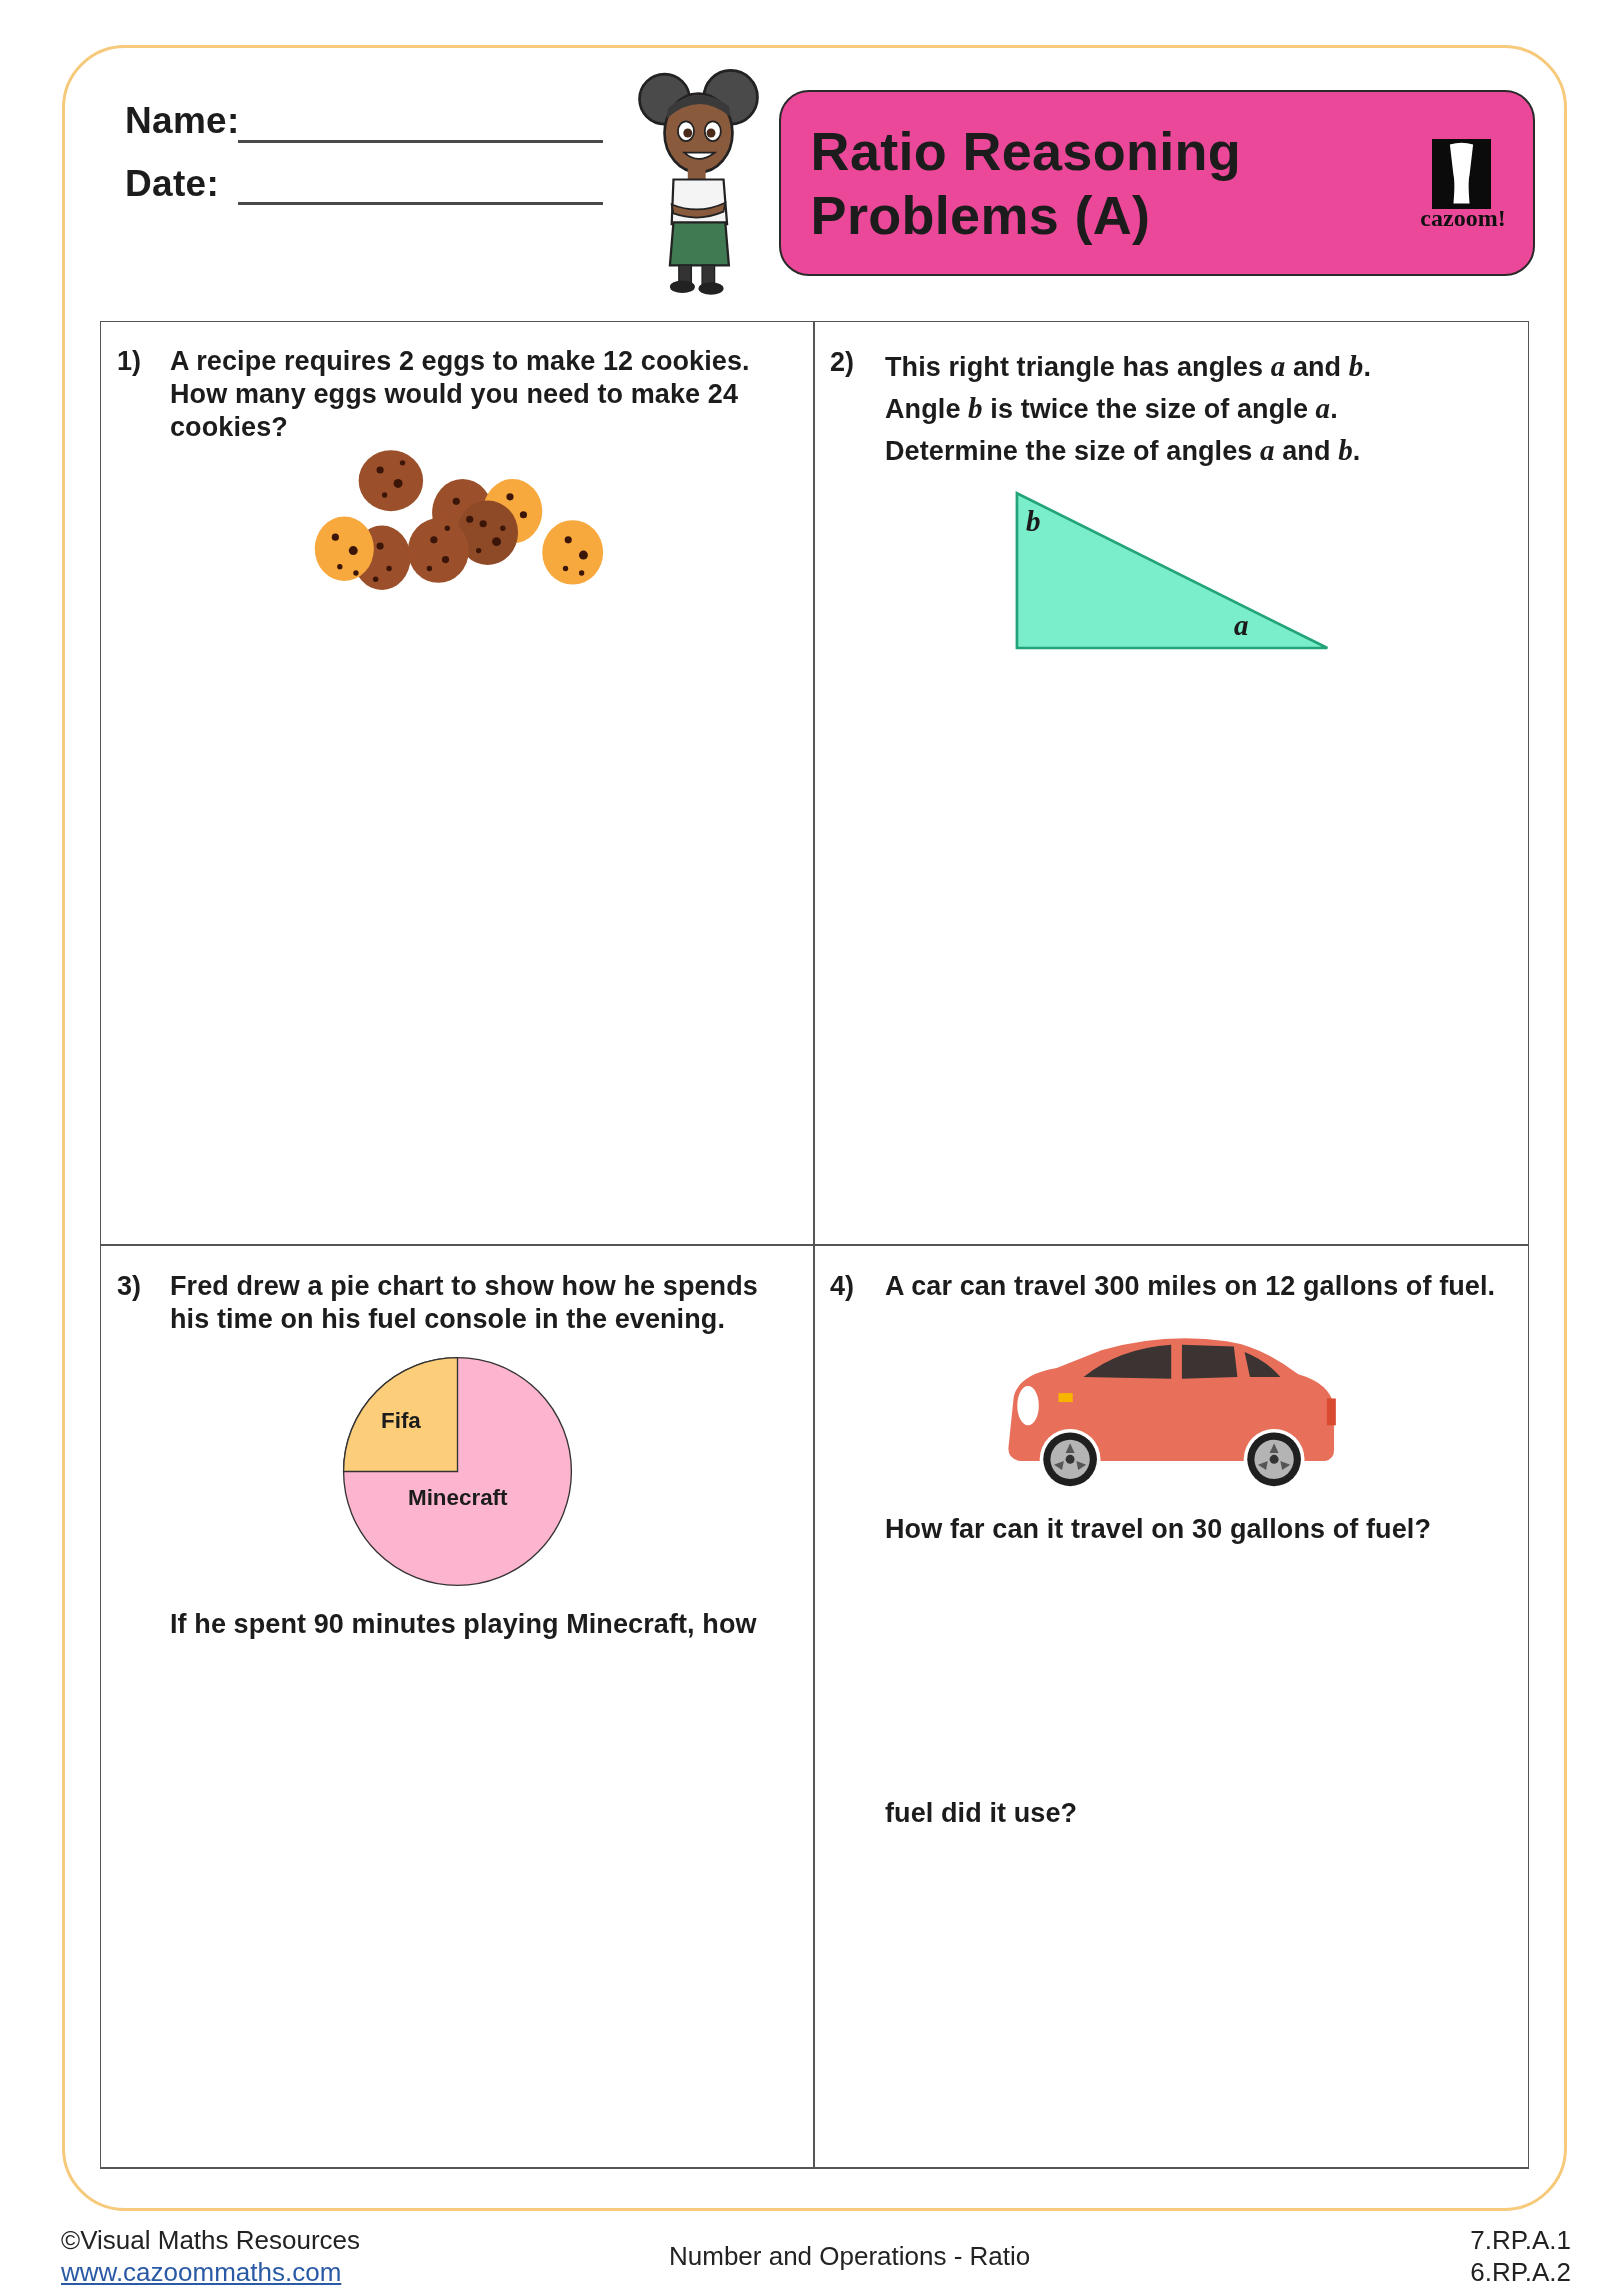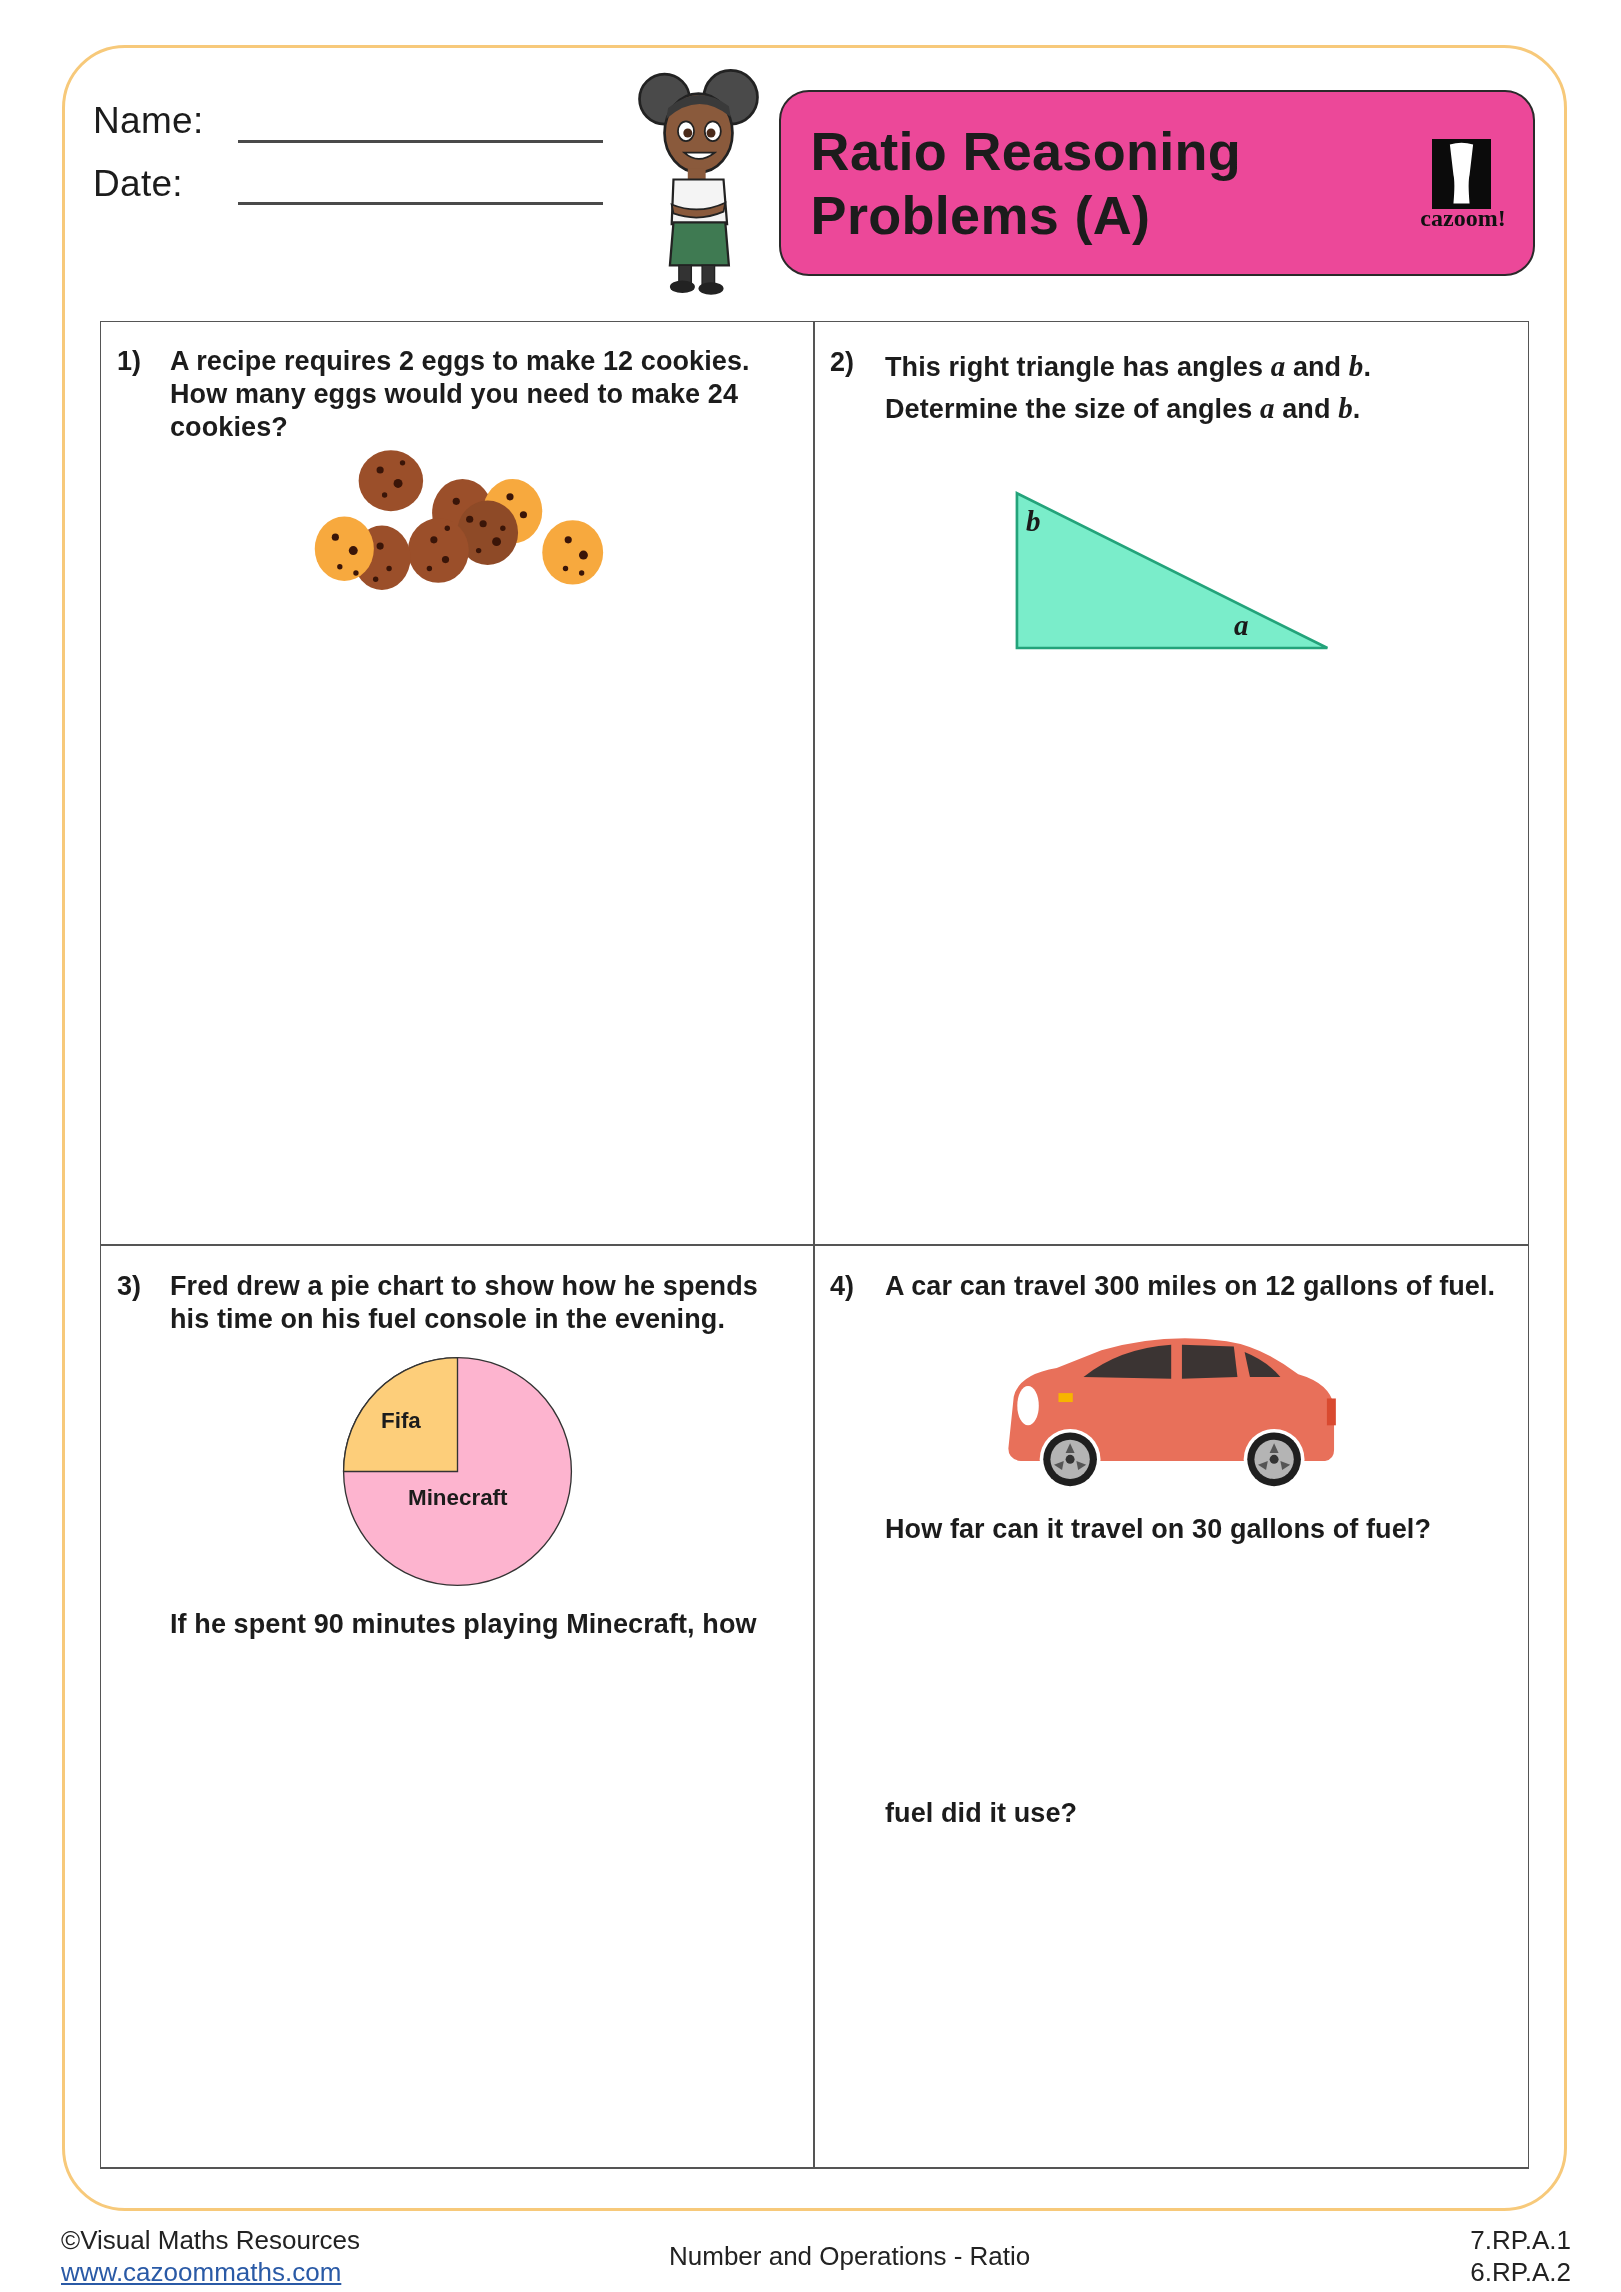--- a/index.html
+++ b/index.html
@@ -1,21 +1,21 @@
 <!DOCTYPE html>
 <html style="font-size:14.3px"><head>
 <meta charset="utf-8">
 <style>
   html, body { margin: 0; padding: 0; background: #ffffff; }
   body { width: 1622px; height: 2293px; position: relative; overflow: hidden;
          font-family: "Liberation Sans", sans-serif; color: #1a1a1a; }
   .abs { position: absolute; }
   .frame { left: 62px; top: 45px; width: 1505px; height: 2166px;
            border: 3.6px solid #f7c97a; border-radius: 63px; box-sizing: border-box; }
-  .lbl { font-size: 37px; font-weight: normal; color: #1c1c1c; letter-spacing: 0.3px; }
+  .lbl { font-size: 37px; font-weight: bold; color: #1c1c1c; letter-spacing: 0.3px; margin-left: 32px; }
   .line { height: 2.7px; background: #4a4a4a; }
   .titlebox { left: 779px; top: 90px; width: 756px; height: 186px; box-sizing: border-box;
               border: 2.7px solid #2a2a2a; border-radius: 30px; background: #ec4899; }
   .title { left: 29.6px; top: 27px; font-size: 54px; font-weight: bold; line-height: 64px; color: #1c1c1c; letter-spacing: 0.3px; }
   .logo-box { left: 651px; top: 47px; width: 59px; height: 70px; background: #0b0b0b; }
   .logo-text { left: 624px; top: 113px; width: 116px; text-align: center;
                font-family: "Liberation Serif", serif; font-weight: bold; font-size: 24px; color: #111; }
   .grid { left: 100px; top: 321px; width: 1429px; height: 1848px; box-sizing: border-box;
           border: 1.8px solid #555; border-bottom-width: 2.7px; }
   .vdiv { left: 813px; top: 321px; width: 1.8px; height: 1848px; background: #555; }
@@ -117,20 +117,21 @@
     <circle cx="295" cy="108" r="4"></circle>
       <circle cx="312" cy="125" r="5"></circle>
       <circle cx="292" cy="140" r="3"></circle>
       <circle cx="310" cy="145" r="3"></circle>
   </g>
 </svg>
 
 <div class="abs qn" style="left:830px; top:346px;">2)</div>
 <div class="abs q" style="left:885px; top:346px; line-height:41px;">
   <div><span>This right triangle has angles </span><span class="var">a</span><span> and </span><span class="var">b</span><span>.</span></div>
+  <div><span>Angle </span><span class="var">b</span><span> is twice the size of angle </span><span class="var">a</span><span>.</span></div>
   <div><span>Determine the size of angles </span><span class="var">a</span><span> and </span><span class="var">b</span><span>.</span></div>
 </div>
 <svg class="abs" style="left:1008px; top:484px;" width="331" height="175" viewBox="0 0 370 195">
   <polygon points="10,10 10,183 357,183" fill="#7aedca" stroke="#23a37a" stroke-width="3"></polygon>
 </svg>
 <div class="abs var" style="left:1026px; top:505px; font-size:29px;">b</div>
 <div class="abs var" style="left:1234px; top:609px; font-size:29px;">a</div>
 
 <div class="abs qn" style="left:117px; top:1270px;">3)</div>
 <div class="abs q" style="left:170px; top:1270px;">

